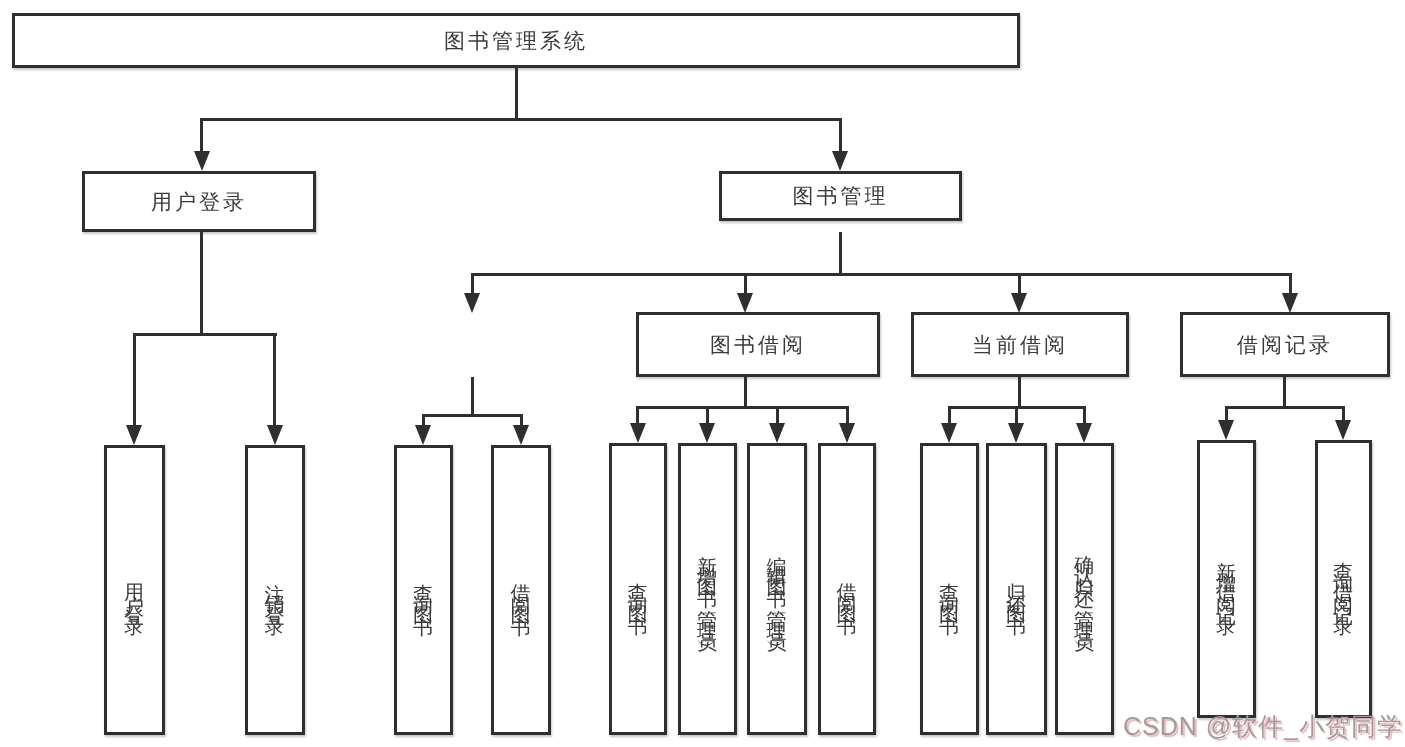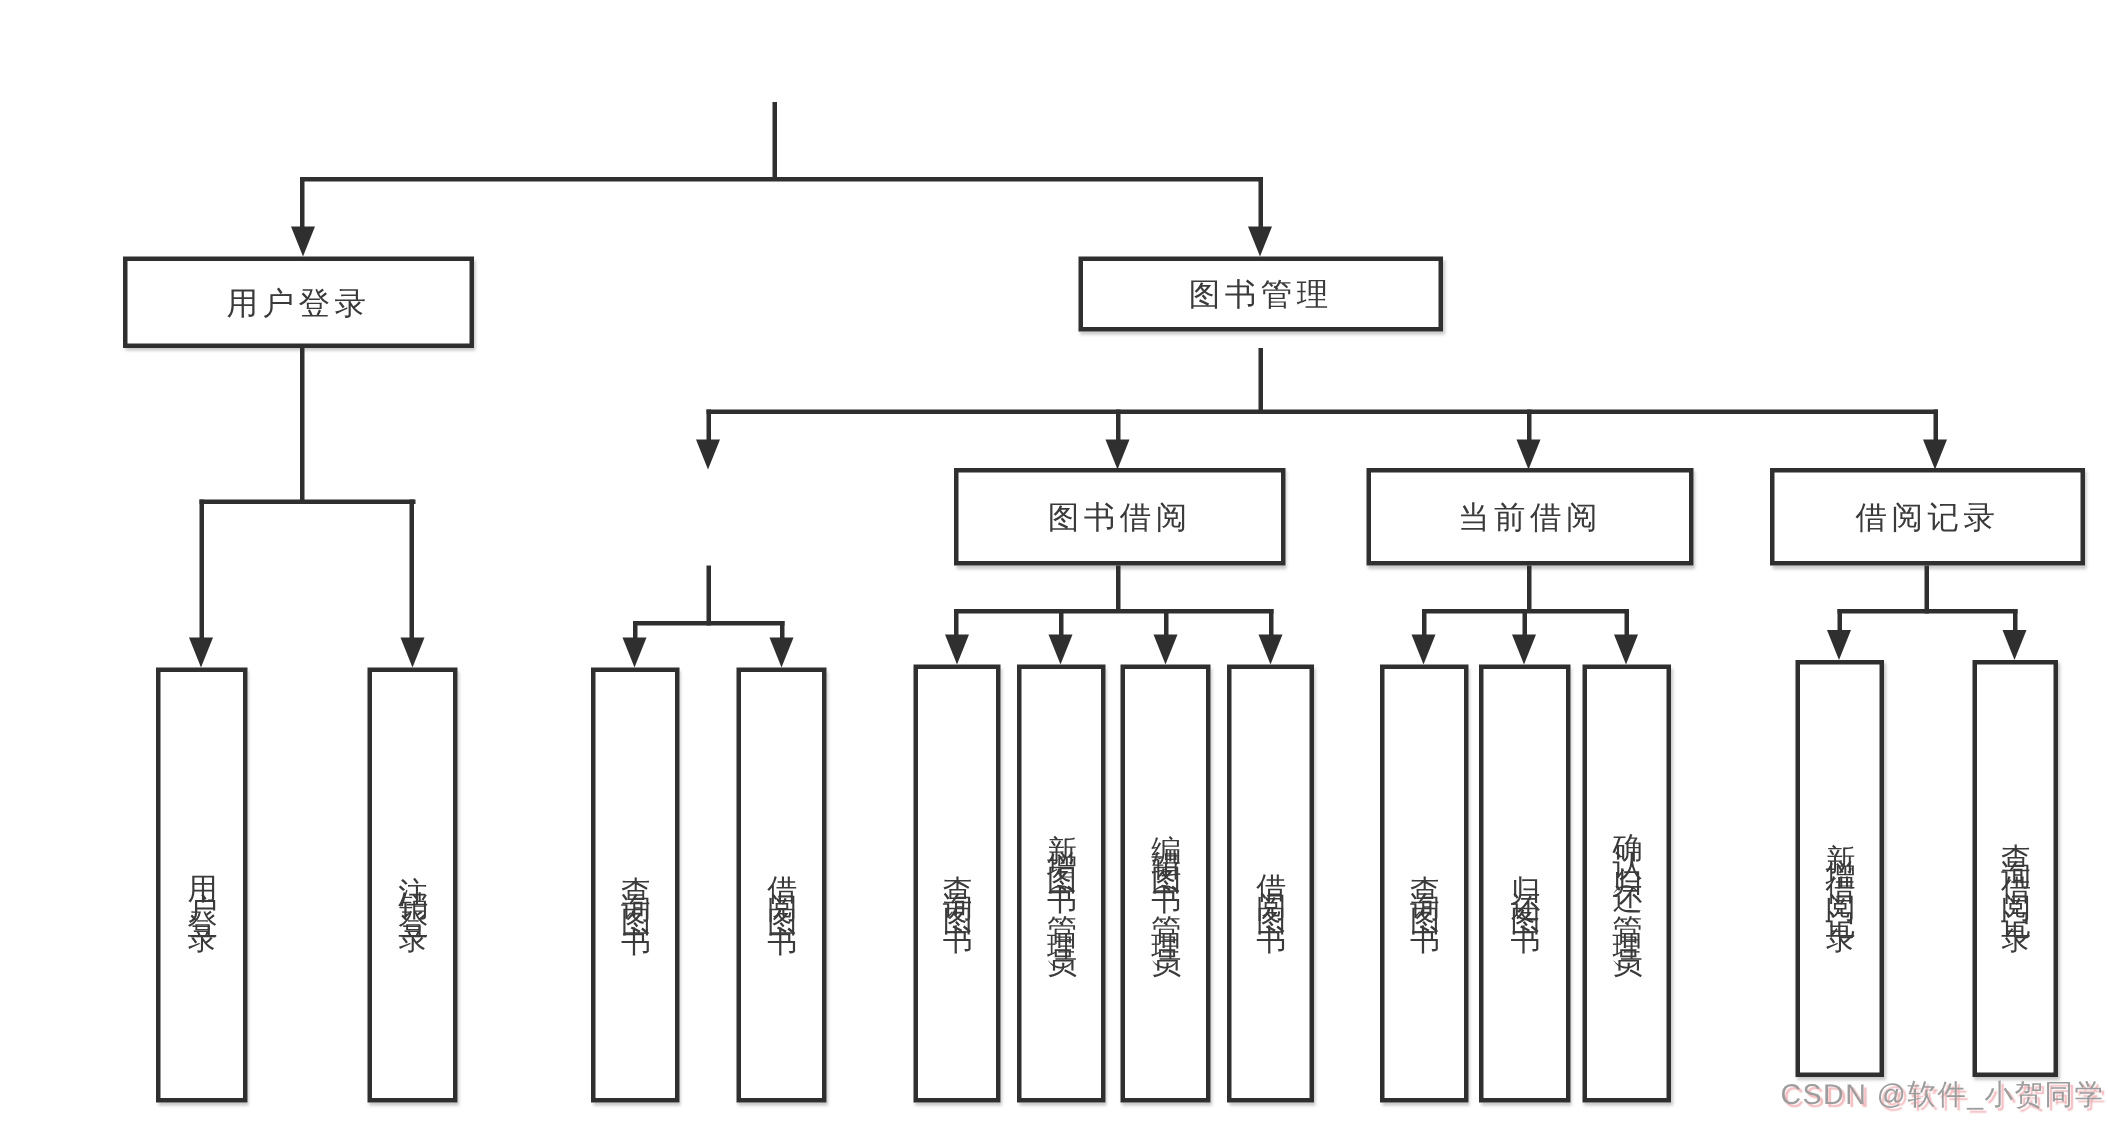--- a/index.html
+++ b/index.html
@@ -17,30 +17,33 @@
     writing-mode:vertical-rl;text-orientation:mixed;
     font-size:20px;letter-spacing:11px;line-height:1;white-space:nowrap;
   }
   .ln{position:absolute;background:#2f2f2f;}
   .arr{
     position:absolute;width:0;height:0;
     border-left:8px solid transparent;border-right:8px solid transparent;
     border-top:20px solid #2f2f2f;
   }
   .watermark{
-    position:absolute;right:2px;bottom:4px;font-size:19px;letter-spacing:1px;
+    position:absolute;right:2px;bottom:4px;font-size:25px;letter-spacing:1px;
     color:#9d9d9d;text-shadow:2px 2px 1px rgba(229,118,126,0.55);z-index:5;
     white-space:nowrap;
   }
 </style>
 </head>
 <body>
 
 <div class="stage">
 
+  <div class="box hbox" style="left:12px;top:13px;width:1008px;height:55px">
+    <span>图书管理系统</span>
+  </div>
 
   <i class="ln" style="left:515px;top:68px;width:3px;height:52px"></i>
   <i class="ln" style="left:200px;top:118px;width:642px;height:3px"></i>
   <i class="ln" style="left:200px;top:118px;width:3px;height:36px"></i>
   <i class="ln" style="left:839px;top:118px;width:3px;height:36px"></i>
   <i class="arr" style="left:194px;top:151px"></i>
   <i class="arr" style="left:832px;top:151px"></i>
 
   <div class="box hbox" style="left:82px;top:171px;width:234px;height:61px">
     <span>用户登录</span>
@@ -60,21 +63,21 @@
   <i class="ln" style="left:471px;top:273px;width:821px;height:3px"></i>
   <i class="ln" style="left:471px;top:273px;width:3px;height:23px"></i>
   <i class="ln" style="left:744px;top:273px;width:3px;height:23px"></i>
   <i class="ln" style="left:1018px;top:273px;width:3px;height:23px"></i>
   <i class="ln" style="left:1289px;top:273px;width:3px;height:23px"></i>
   <i class="arr" style="left:464px;top:293px"></i>
   <i class="arr" style="left:737px;top:293px"></i>
   <i class="arr" style="left:1011px;top:293px"></i>
   <i class="arr" style="left:1282px;top:293px"></i>
 
-  <div class="box hbox" style="left:636px;top:312px;width:221px;height:65px">
+  <div class="box hbox" style="left:636px;top:312px;width:244px;height:65px">
     <span>图书借阅</span>
   </div>
   <div class="box hbox" style="left:1180px;top:312px;width:210px;height:65px">
     <span>借阅记录</span>
   </div>
   <div class="box hbox" style="left:911px;top:312px;width:218px;height:65px">
     <span>当前借阅</span>
   </div>
 
   <i class="ln" style="left:471px;top:377px;width:3px;height:40px"></i>

